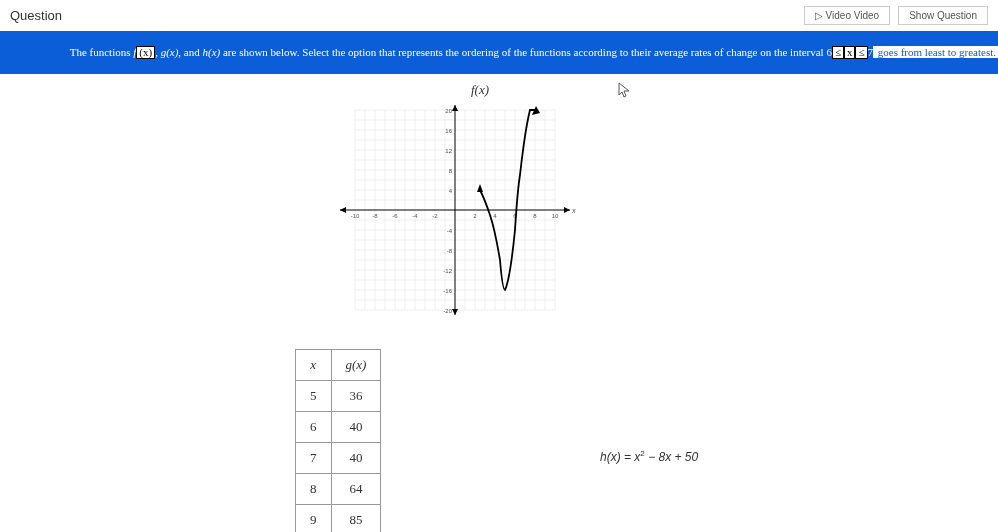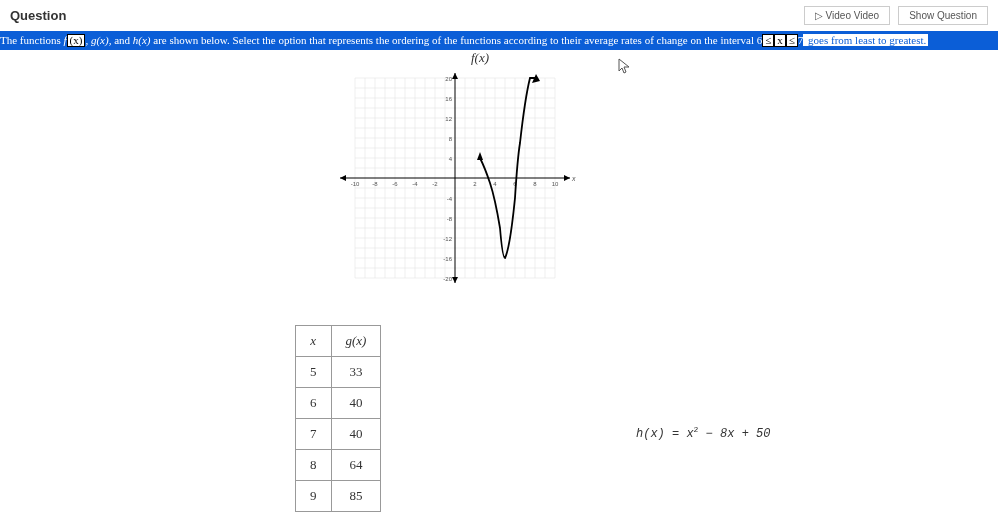--- a/index.html
+++ b/index.html
@@ -13,46 +13,47 @@
       position: relative;
     }
     .header {
       padding: 6px 10px;
       display: flex;
       justify-content: space-between;
       align-items: center;
     }
     .question-title {
       font-size: 13px;
-      font-weight: bold;
+      font-weight: normal;
       color: #333;
     }
     .header-buttons {
       display: flex;
       gap: 8px;
     }
     .btn {
       border: 1px solid #ccc;
       padding: 3px 10px;
       font-size: 10px;
       cursor: pointer;
       background: #fff;
       color: #555;
       display: flex;
       align-items: center;
       gap: 3px;
     }
     .banner {
       background: #0b5ed7;
       color: #fff;
-      padding: 3px 0px;
+      padding: 15px 0px;
       font-size: 11px;
       font-family: 'Times New Roman', serif;
       white-space: nowrap;
       overflow: hidden;
+      text-align: right;
     }
     .banner .math { font-style: italic; }
     .banner .boxed {
       background: #fff;
       color: #000;
       padding: 0 2px;
       border: 1px solid #000;
       font-style: normal;
       display: inline-block;
       line-height: 1;
@@ -62,21 +63,21 @@
       color: #0b5ed7;
       padding: 0 2px;
     }
     .content {
       position: relative;
       padding-top: 8px;
     }
     .chart-area {
       position: absolute;
       left: 310px;
-      top: 0px;
+      top: 8px;
       width: 300px;
     }
     .chart-title {
       font-family: 'Times New Roman', serif;
       font-style: italic;
       font-size: 13px;
       text-align: center;
       margin-bottom: 2px;
       margin-left: 40px;
     }
@@ -102,24 +103,23 @@
       border: 1px solid #999;
       padding: 7px 14px;
       text-align: center;
       font-weight: normal;
     }
     .data-table th { font-style: italic; }
     .h-equation {
       position: absolute;
       left: 600px;
       top: 375px;
-      font-family: Liberation Mono, monospace;
+      font-family: Liberation Sans, sans-serif;
       font-size: 12px;
       font-style: italic;
-      margin-left: 36px;
     }
     .h-equation sup { font-size: 8px; font-style: normal;}
   </style>
 </head>
 <body>
 
 <div class="header">
   <div class="question-title">Question</div>
   <div class="header-buttons">
     <div class="btn">
@@ -232,21 +232,21 @@
 
   <div class="table-area">
     <table class="data-table">
       <tbody>
           <tr>
         <th>x</th>
         <th>g(x)</th>
       </tr>
       <tr>
             <td>5</td>
-            <td>33</td>
+            <td>36</td>
           </tr>
       <tr>
             <td>6</td>
             <td>40</td>
           </tr>
       <tr>
             <td>7</td>
             <td>40</td>
           </tr>
       <tr>

